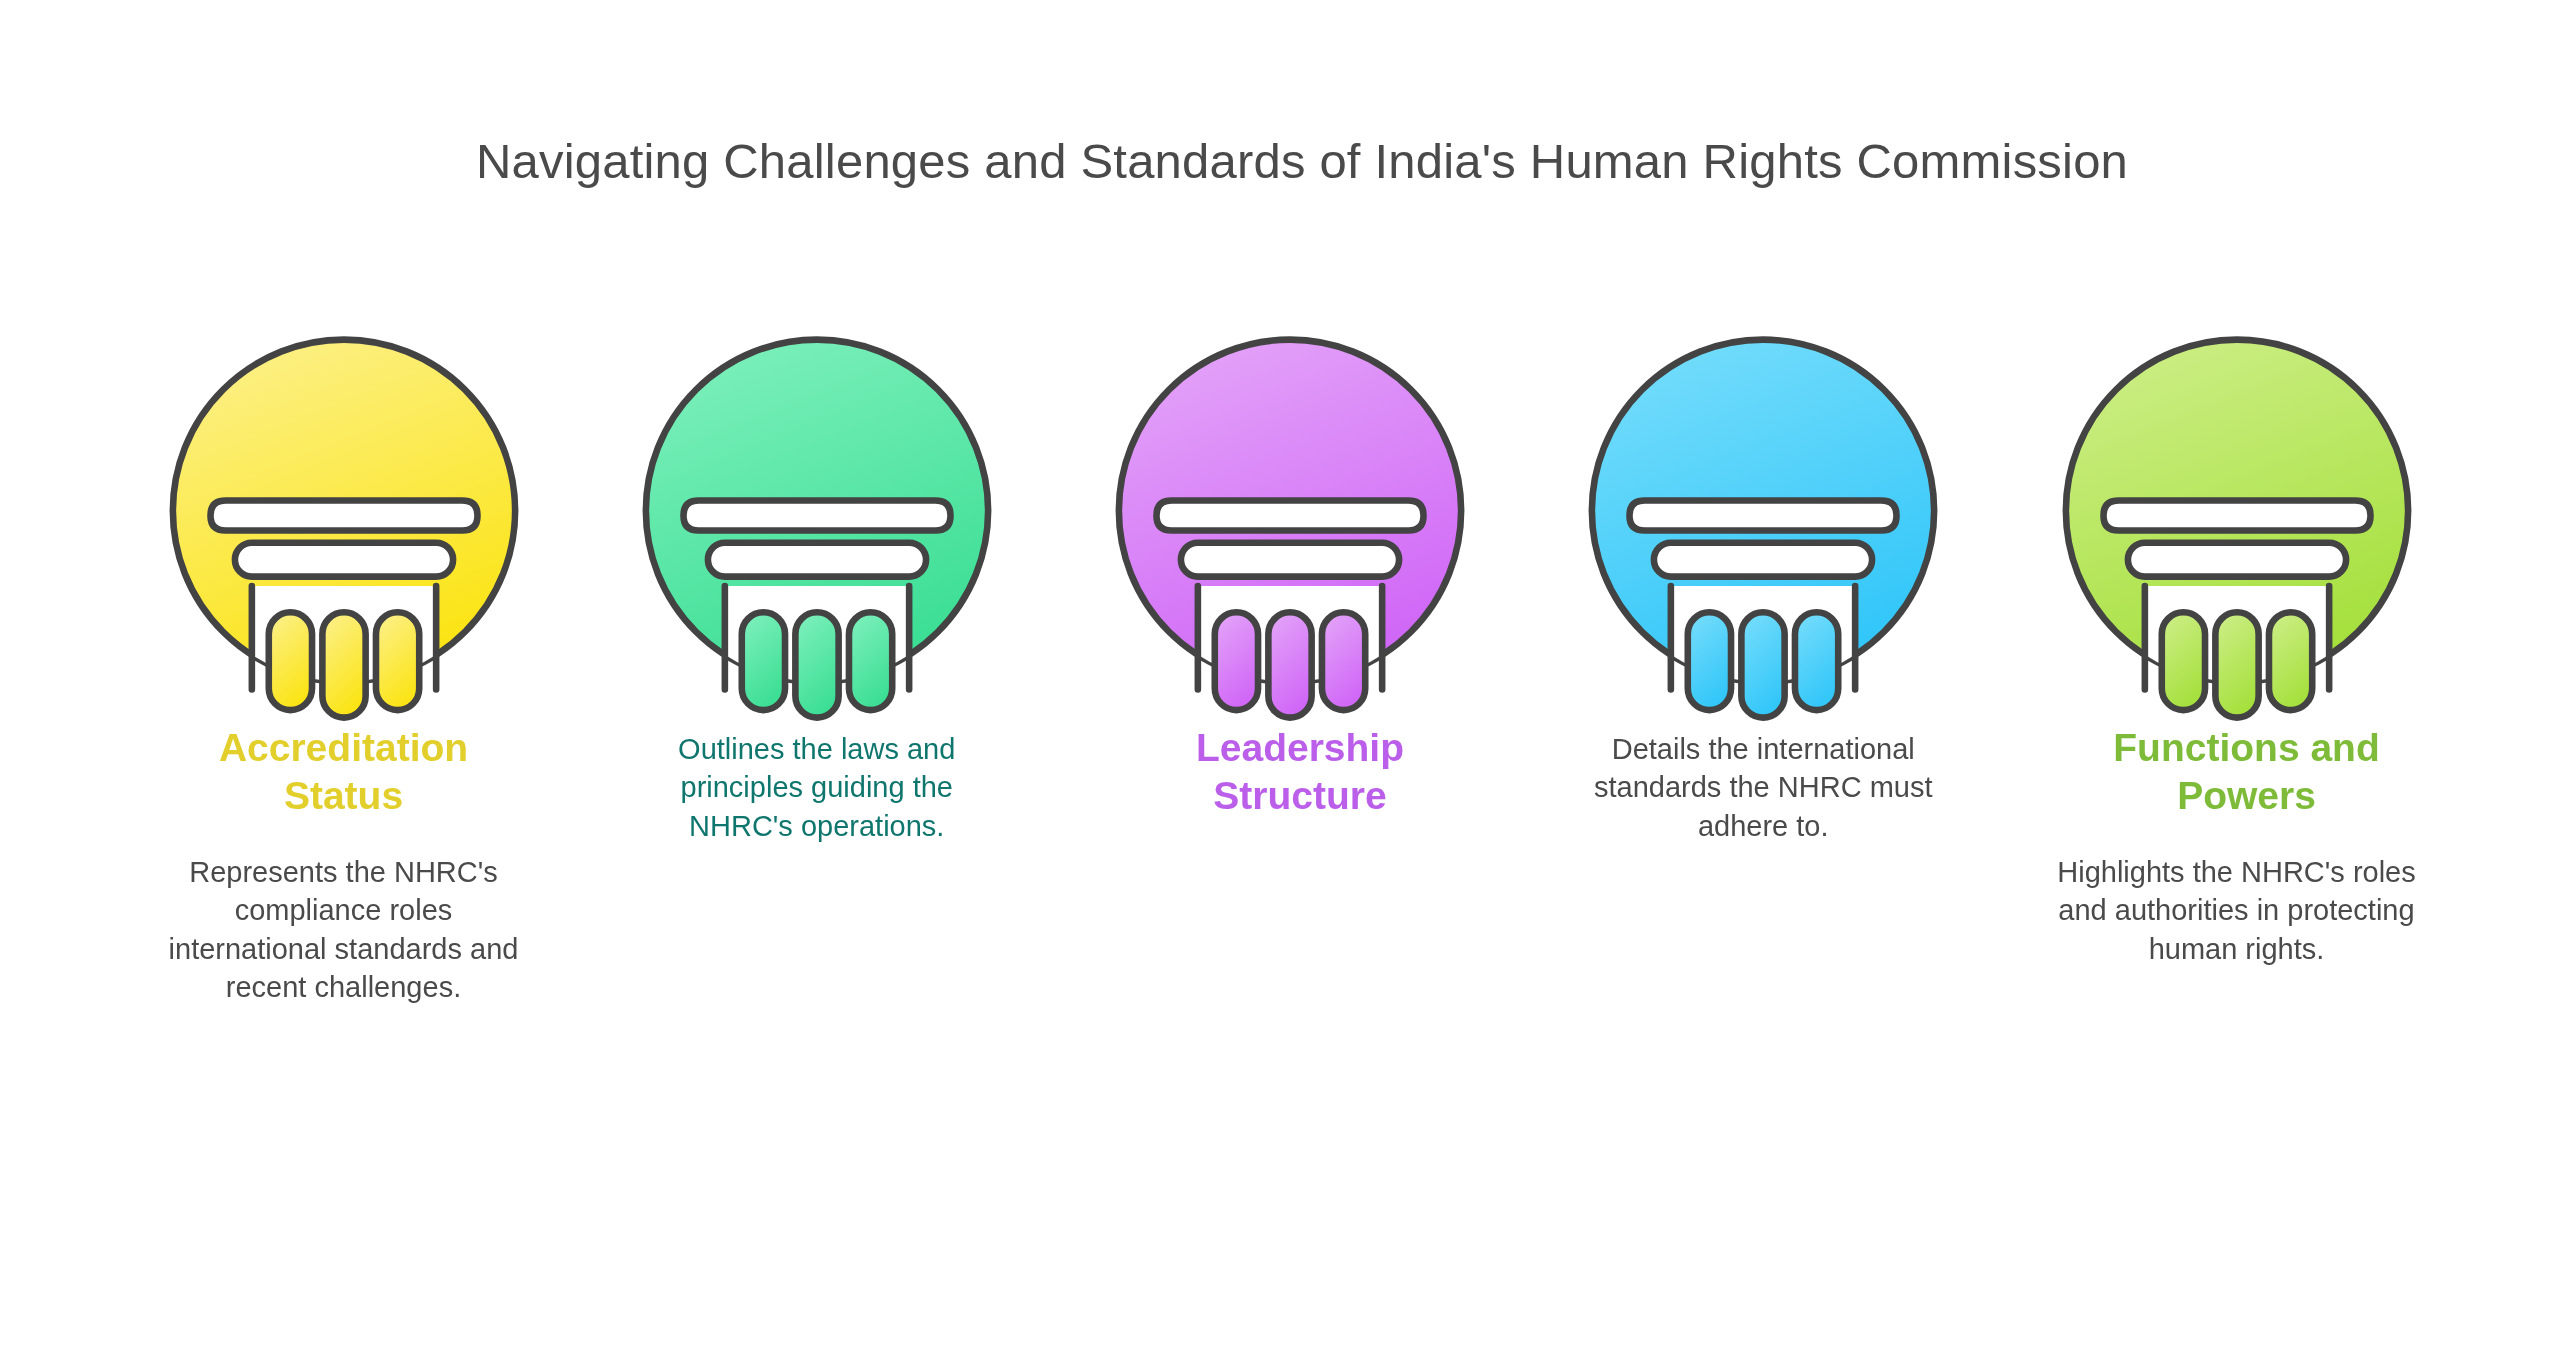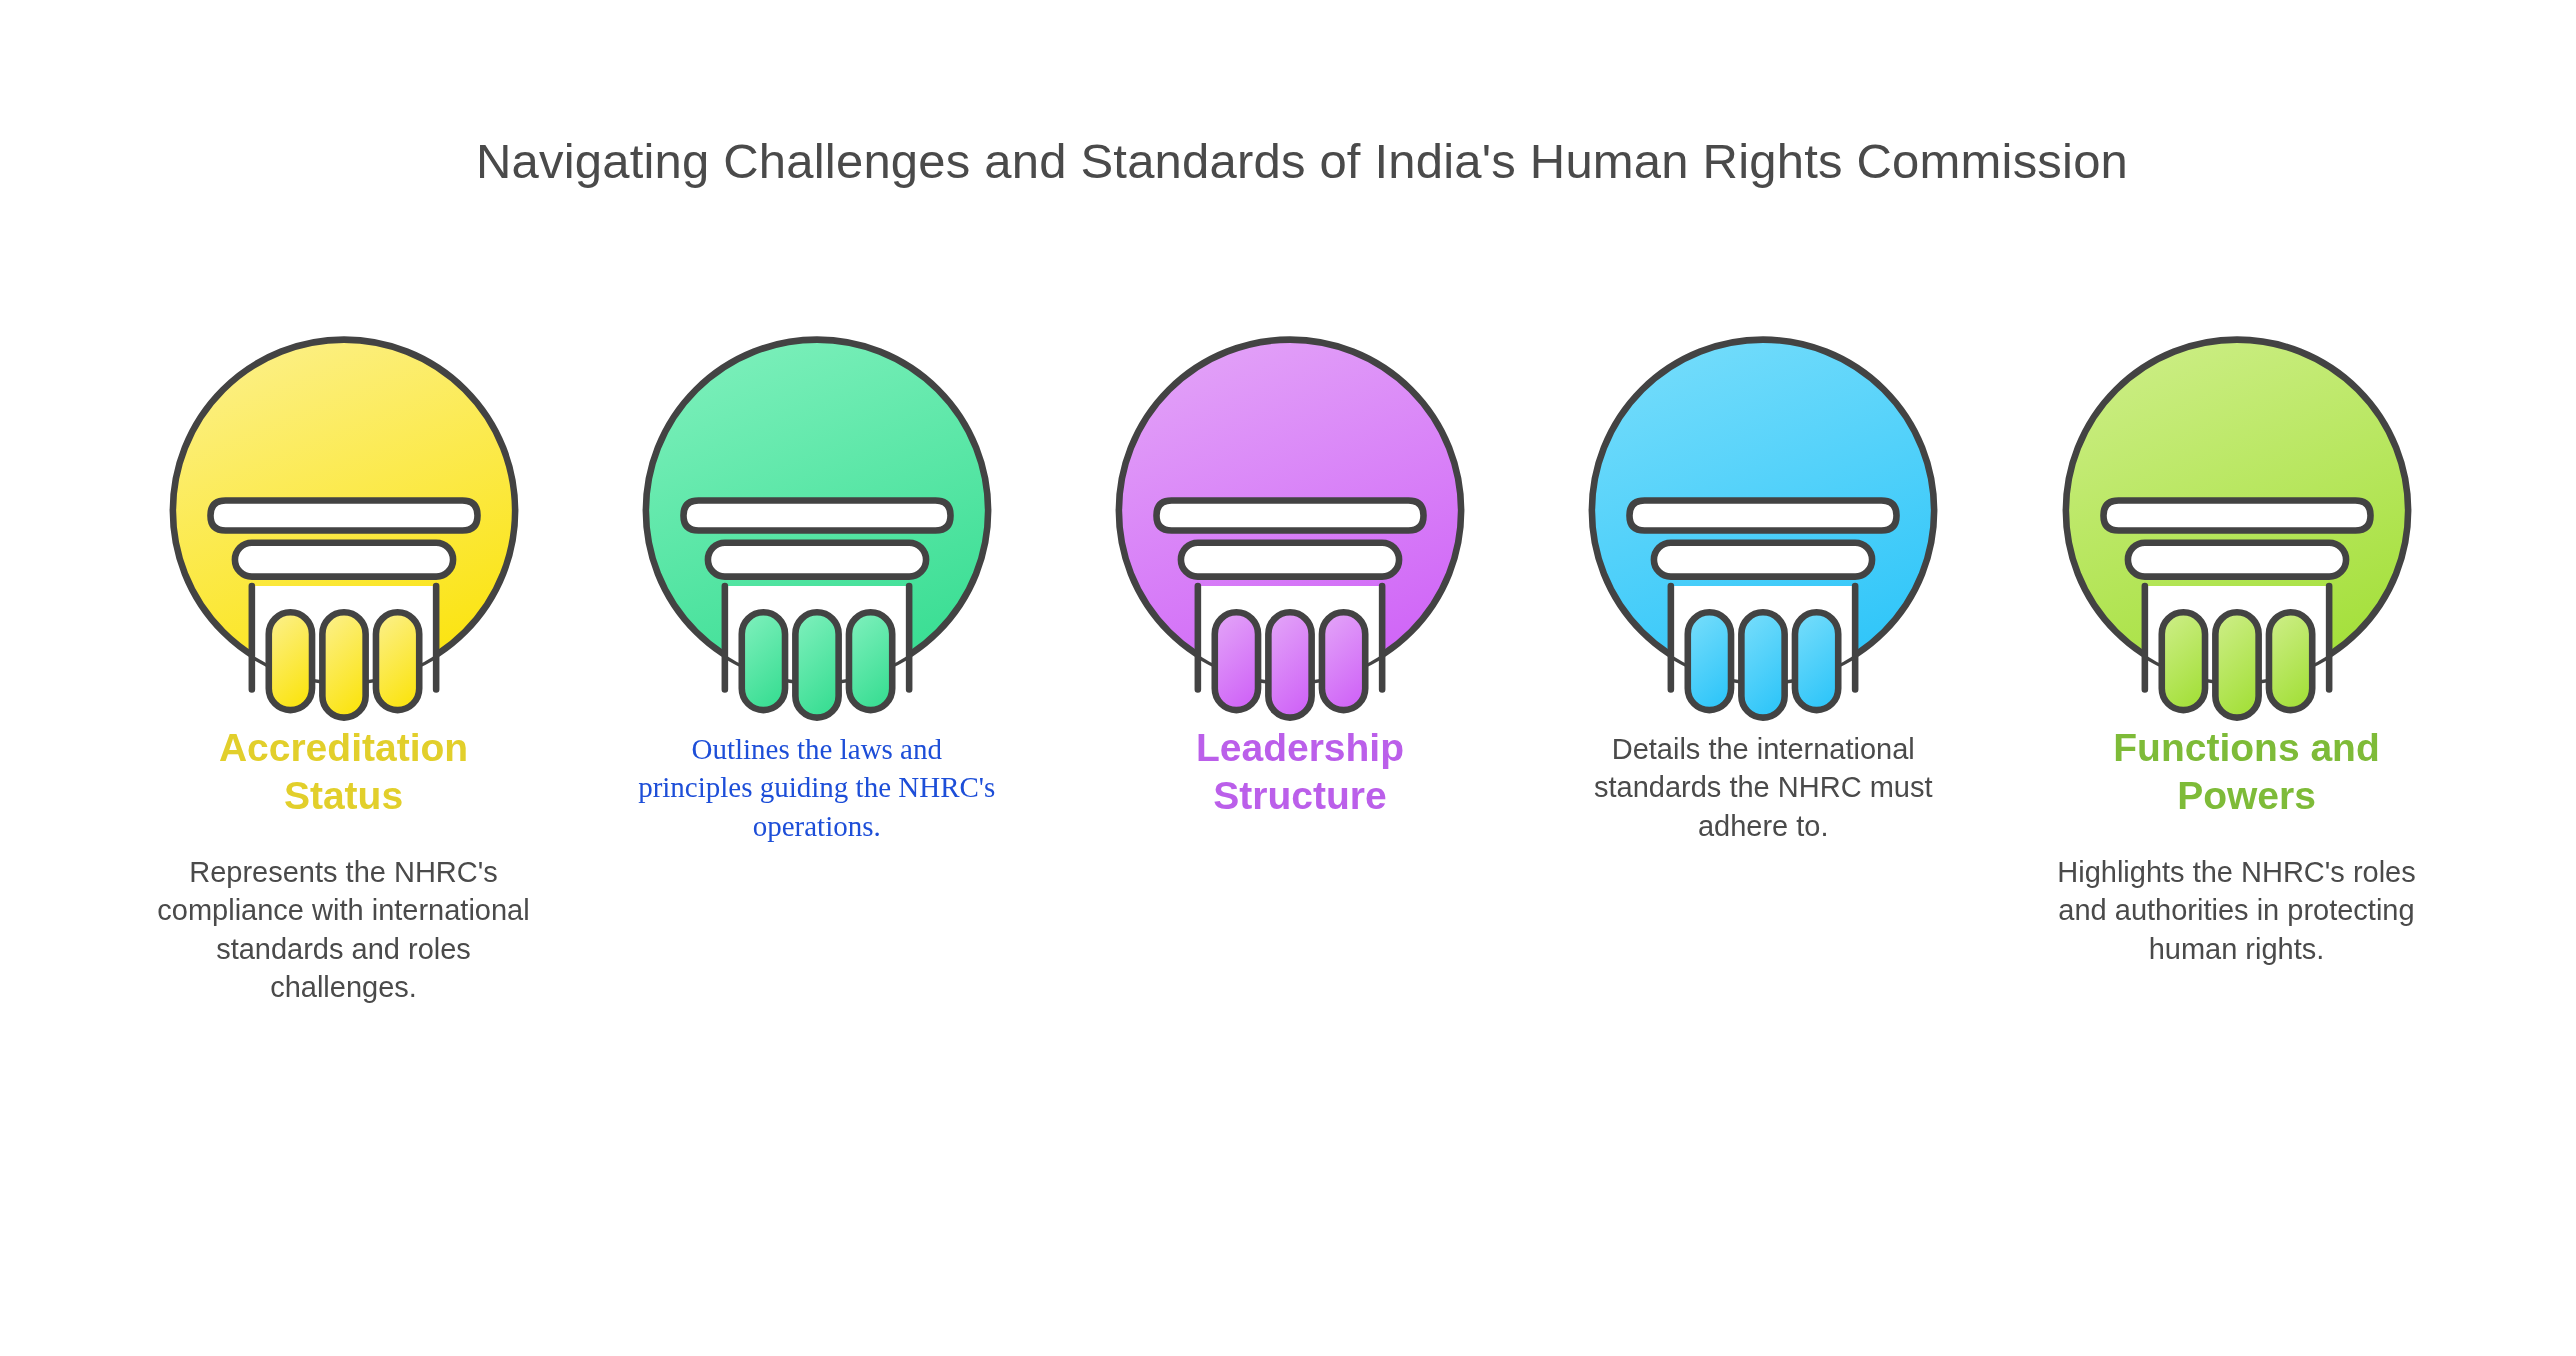--- a/index.html
+++ b/index.html
@@ -125,21 +125,21 @@
             <rect x="110" y="296" width="46" height="104" rx="23" ry="23" fill="url(#g0)" stroke="#434343" stroke-width="7"></rect>
             <rect x="167" y="296" width="46" height="112" rx="23" ry="23" fill="url(#g0)" stroke="#434343" stroke-width="7"></rect>
             <rect x="224" y="296" width="46" height="104" rx="23" ry="23" fill="url(#g0)" stroke="#434343" stroke-width="7"></rect>
           </g>
           <rect x="74" y="222" width="232" height="36" rx="18" ry="18" fill="#ffffff" stroke="#434343" stroke-width="7"></rect>
           <path d="M64 177 L316 177 Q332 177 332 193 Q332 209 316 209 L64 209 Q48 209 48 193 Q48 177 64 177 Z" fill="#ffffff" stroke="#434343" stroke-width="7"></path>
         </svg>
       </div>
       <div class="col-heading" style="color: rgb(226, 207, 43);">Accreditation
 Status</div>
-      <div class="col-desc" style="color: rgb(74, 74, 74);">Represents the NHRC's compliance with international standards and roles challenges.</div>
+      <div class="col-desc" style="color: rgb(74, 74, 74);">Represents the NHRC's compliance roles international standards and recent challenges.</div>
     </div>
 
     <div class="column c1">
       <div class="icon-wrap">
         <svg viewBox="0 0 380 385" xmlns="http://www.w3.org/2000/svg">
           <defs>
             <linearGradient id="g1" x1="0.15" y1="0" x2="0.55" y2="1">
               <stop offset="0%" stop-color="#7EF0BC"></stop>
               <stop offset="100%" stop-color="#3BDE94"></stop>
             </linearGradient>
@@ -154,21 +154,21 @@
           <path d="M92 268 L92 378 M288 268 L288 378" stroke="#434343" stroke-width="7" fill="none" stroke-linecap="round"></path>
           <g>
             <rect x="110" y="296" width="46" height="104" rx="23" ry="23" fill="url(#g1)" stroke="#434343" stroke-width="7"></rect>
             <rect x="167" y="296" width="46" height="112" rx="23" ry="23" fill="url(#g1)" stroke="#434343" stroke-width="7"></rect>
             <rect x="224" y="296" width="46" height="104" rx="23" ry="23" fill="url(#g1)" stroke="#434343" stroke-width="7"></rect>
           </g>
           <rect x="74" y="222" width="232" height="36" rx="18" ry="18" fill="#ffffff" stroke="#434343" stroke-width="7"></rect>
           <path d="M64 177 L316 177 Q332 177 332 193 Q332 209 316 209 L64 209 Q48 209 48 193 Q48 177 64 177 Z" fill="#ffffff" stroke="#434343" stroke-width="7"></path>
         </svg>
       </div>
-      <div class="col-desc" style="color: #1d4ed8; font-family: Liberation Serif, serif;">Outlines the laws and principles guiding the NHRC's operations.</div>
+      <div class="col-desc" style="color: #0f766e;">Outlines the laws and principles guiding the NHRC's operations.</div>
     </div>
 
     <div class="column c2">
       <div class="icon-wrap">
         <svg viewBox="0 0 380 385" xmlns="http://www.w3.org/2000/svg">
           <defs>
             <linearGradient id="g2" x1="0.15" y1="0" x2="0.55" y2="1">
               <stop offset="0%" stop-color="#E3A4F8"></stop>
               <stop offset="100%" stop-color="#D066F7"></stop>
             </linearGradient>

